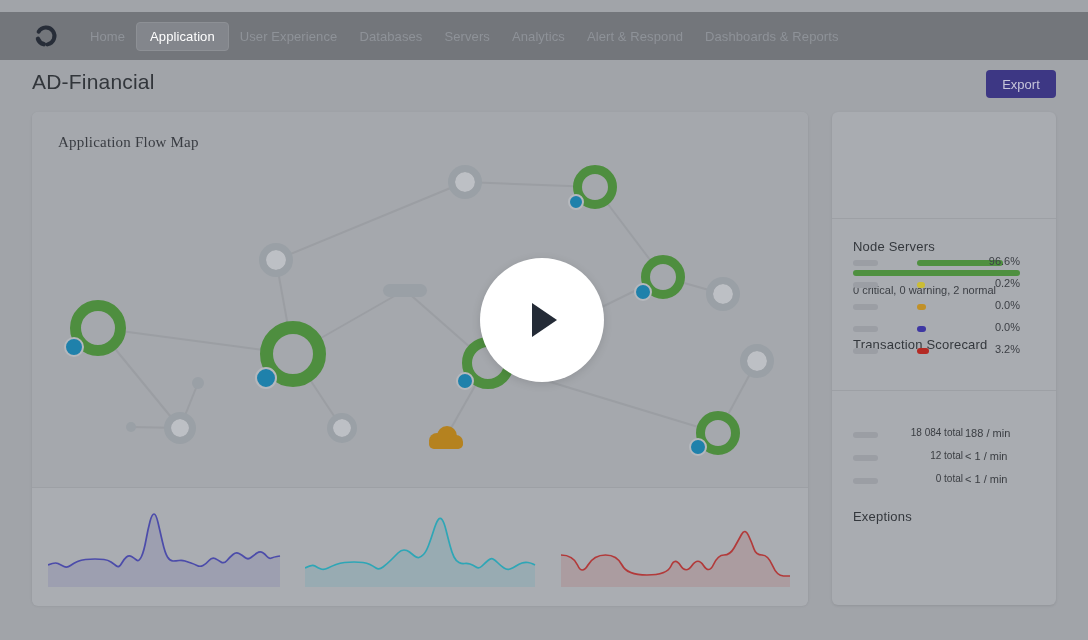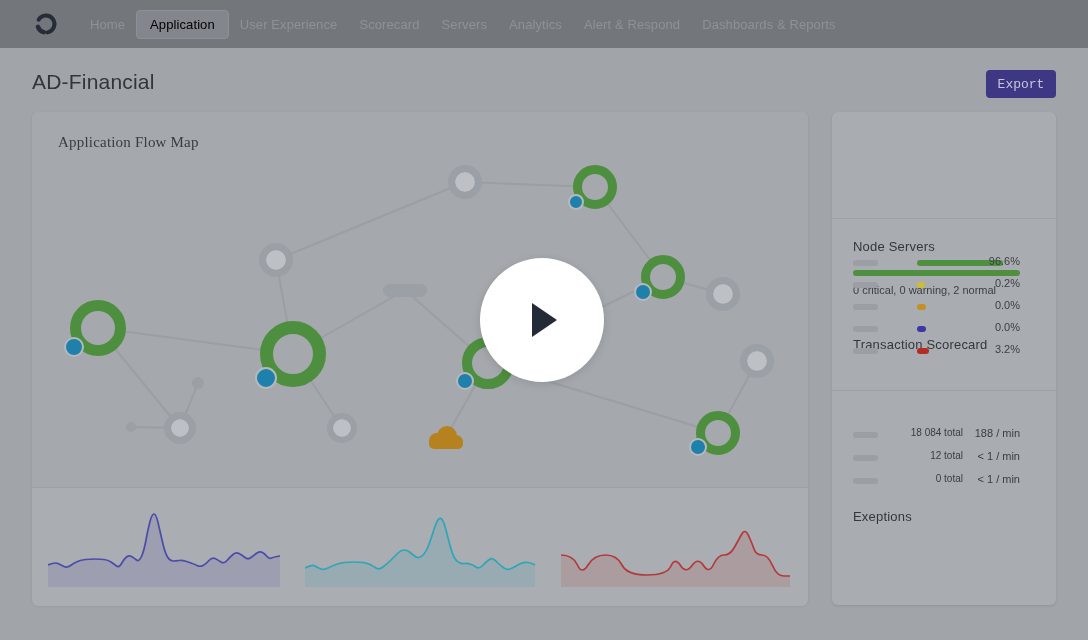--- a/index.html
+++ b/index.html
@@ -3,41 +3,41 @@
 <meta charset="utf-8">
 <style>
   html,body{margin:0;padding:0;}
   body{
     width:1088px;height:640px;position:relative;overflow:hidden;
     background:#a1a4a9;font-family:"Liberation Sans",sans-serif;
     -webkit-font-smoothing:antialiased;
   }
   
   .navbar{
-    position:absolute;left:0;top:0;width:1088px;height:48px;
+    position:absolute;left:0;top:12px;width:1088px;height:48px;
     background:#73767b;display:flex;align-items:center;
   }
   .logo{margin-left:33px;width:26px;height:26px;display:block;}
   .nav-items{display:flex;align-items:center;margin-left:20px;}
   .nav-item{
     font-size:13px;color:#8e9298;padding:7px 11px;border-radius:4px;
     white-space:nowrap;cursor:pointer;letter-spacing:.1px;
   }
   .nav-item.active{
-    background:#83868c;color:#000000;border:1px solid #8d9095;padding:6px 13px;
+    background:#83868c;color:#ffffff;border:1px solid #8d9095;padding:6px 13px;
   }
   
   .page-title{
     position:absolute;left:32px;top:70px;margin:0;
     font-size:21px;font-weight:500;color:#32363b;letter-spacing:.2px;
   }
   .export-btn{
     position:absolute;right:32px;top:70px;height:28px;min-width:70px;
     background:#3d3784;border:none;border-radius:4px;color:#c7c5da;
-    font-size:13px;font-family:Liberation Mono, monospace;cursor:pointer;
+    font-size:13px;font-family:Liberation Sans, sans-serif;cursor:pointer;
     padding:0 4px;
   }
   
   .flow-card{
     position:absolute;left:32px;top:112px;width:776px;height:493px;
     background:#a9acb1;border-radius:6px;box-shadow:0 1px 3px rgba(0,0,0,.10);
   }
   .flow-title{
     position:absolute;left:26px;top:22px;margin:0;z-index:3;
     font-size:15px;font-weight:500;color:#393c42;letter-spacing:.2px;font-family:Liberation Serif, serif;
@@ -87,37 +87,37 @@
   .ts-pct{
     position:absolute;right:0;top:3px;font-size:11px;color:#3d4046;
   }
   .ex-rows{position:absolute;left:21px;top:312px;width:167px;}
   .ex-row{position:relative;height:23px;}
   .ex-total{
     position:absolute;left:25px;top:3px;width:85px;text-align:right;
     font-size:10px;color:#3a3d42;
   }
   .ex-rate{
-    position:absolute;right:0;top:3px;width:55px;text-align:right;
+    position:absolute;right:0;top:3px;width:55px;text-align:left;
     font-size:11px;color:#3a3d42;
   }
 </style>
 </head>
 <body>
 
 <nav class="navbar">
   <svg class="logo" viewBox="0 0 26 26">
     <path d="M 5.64 8.75 A 8.5 8.5 0 1 1 14.5 21.4" fill="none" stroke="#272d38" stroke-width="4" stroke-linecap="round"></path>
     <path d="M 5.01 15.9 A 8.5 8.5 0 0 0 10.8 21.2" fill="none" stroke="#272d38" stroke-width="4.5" stroke-linecap="round"></path>
   </svg>
   <div class="nav-items" id="nav-items">
       <div class="nav-item">Home</div>
       <div class="nav-item active">Application</div>
       <div class="nav-item">User Experience</div>
-      <div class="nav-item">Scorecard</div>
+      <div class="nav-item">Databases</div>
       <div class="nav-item">Servers</div>
       <div class="nav-item">Analytics</div>
       <div class="nav-item">Alert &amp; Respond</div>
       <div class="nav-item">Dashboards &amp; Reports</div>
     </div>
 </nav>
 
 <h1 class="page-title">AD-Financial</h1>
 <button class="export-btn">Export</button>
 

